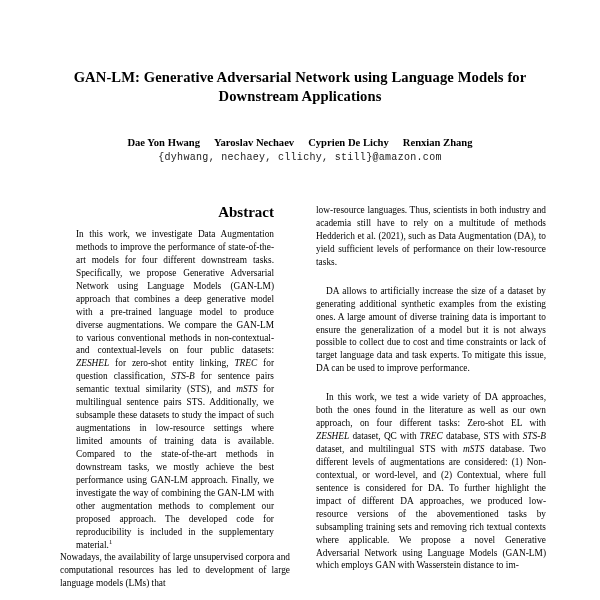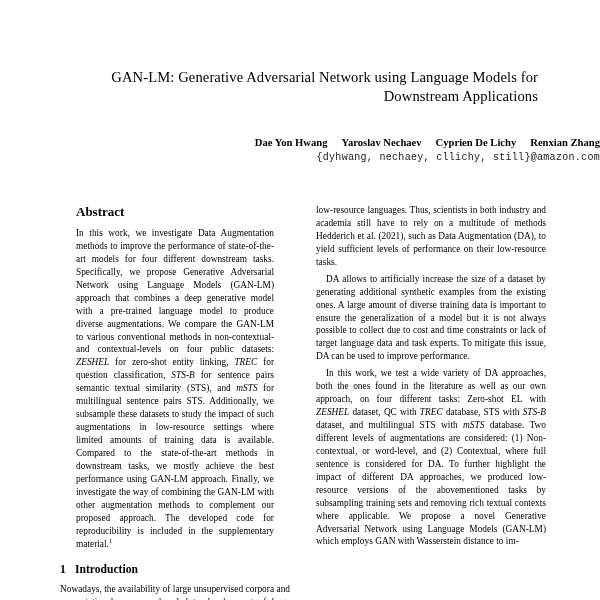--- a/index.html
+++ b/index.html
@@ -22,31 +22,31 @@
     background: #ffffff;
   }
 
   
   .title-block {
     padding: 0 62px;
     margin-top: 68px;
   }
   .paper-title {
     font-size: 14.6px;
-    font-weight: normal;
+    font-weight: bold;
     line-height: 1.32;
-    text-align: right;
+    text-align: center;
     margin: 0;
     letter-spacing: 0.1px;
   }
 
   
   .authors-block {
     margin-top: 29px;
-    text-align: right;
+    text-align: center;
   }
   .author-row {
     font-size: 10.6px;
     font-weight: bold;
     line-height: 1.3;
     white-space: nowrap;
   }
   .author-name { display: inline-block; }
   .author-gap { display: inline-block; width: 14px; }
   .affiliation {
@@ -78,34 +78,34 @@
     height: 396px;
     overflow: hidden;
   }
   .col-left  { left: 60px; }
   .col-right { left: 316px; }
 
   .abstract-wrap {
     padding: 0 16px;
   }
   .abstract-heading {
-    font-size: 13px;
+    font-size: 15px;
     font-weight: bold;
-    text-align: left;
+    text-align: right;
     margin: 0 0 7px 0;
   }
   p.para {
     font-size: 9.35px;
     line-height: 1.385;
     text-align: justify;
     text-justify: inter-word;
     margin: 0;
     hyphens: manual;
   }
-  p.para + p.para { text-indent: 10px; margin-top: 4px; }
+  p.para + p.para { text-indent: 10px; margin-top: 16px; }
   .no-indent { text-indent: 0 !important; }
 
   .section-heading {
     font-size: 11.6px;
     font-weight: bold;
     margin: 13px 0 6px 0;
     line-height: 1.2;
   }
   .section-heading .secnum {
     display: inline-block;
@@ -136,21 +136,20 @@
 
   <div class="columns">
 
     <div class="col col-left">
 
       <div class="abstract-wrap">
         <div class="abstract-heading">Abstract</div>
         <p class="para no-indent"><span>In this work, we investigate Data Augmentation methods to improve the performance of state-of-the-art models for four different downstream tasks. Specifically, we propose Generative Adversarial Network using Language Models (GAN-LM) approach that combines a deep generative model with a pre-trained language model to produce diverse augmentations. We compare the GAN-LM to various conventional methods in non-contextual- and contextual-levels on four public datasets: </span><i>ZESHEL</i><span> for zero-shot entity linking, </span><i>TREC</i><span> for question classification, </span><i>STS-B</i><span> for sentence pairs semantic textual similarity (STS), and </span><i>mSTS</i><span> for multilingual sentence pairs STS. Additionally, we subsample these datasets to study the impact of such augmentations in low-resource settings where limited amounts of training data is available. Compared to the state-of-the-art methods in downstream tasks, we mostly achieve the best performance using GAN-LM approach. Finally, we investigate the way of combining the GAN-LM with other augmentation methods to complement our proposed approach. The developed code for reproducibility is included in the supplementary material.</span><sup class="fn">1</sup></p>
       </div>
 
-      <div class="section-heading"><span class="secnum">1</span><span>Introduction</span></div>
 
       <p class="para no-indent">Nowadays, the availability of large unsupervised corpora and computational resources has led to development of large language models (LMs) that</p>
     </div>
 
     <div class="col col-right">
       <p class="para no-indent">low-resource languages. Thus, scientists in both industry and academia still have to rely on a multitude of methods Hedderich et al. (2021), such as Data Augmentation (DA), to yield sufficient levels of performance on their low-resource tasks.</p>
       <p class="para">DA allows to artificially increase the size of a dataset by generating additional synthetic examples from the existing ones. A large amount of diverse training data is important to ensure the generalization of a model but it is not always possible to collect due to cost and time constraints or lack of target language data and task experts. To mitigate this issue, DA can be used to improve performance.</p>
       <p class="para"><span>In this work, we test a wide variety of DA approaches, both the ones found in the literature as well as our own approach, on four different tasks: Zero-shot EL with </span><i>ZESHEL</i><span> dataset, QC with </span><i>TREC</i><span> database, STS with </span><i>STS-B</i><span> dataset, and multilingual STS with </span><i>mSTS</i><span> database. Two different levels of augmentations are considered: (1) Non-contextual, or word-level, and (2) Contextual, where full sentence is considered for DA. To further highlight the impact of different DA approaches, we produced low-resource versions of the abovementioned tasks by subsampling training sets and removing rich textual contexts where applicable. We propose a novel Generative Adversarial Network using Language Models (GAN-LM) which employs GAN with Wasserstein distance to im-</span></p>
     </div>
 

